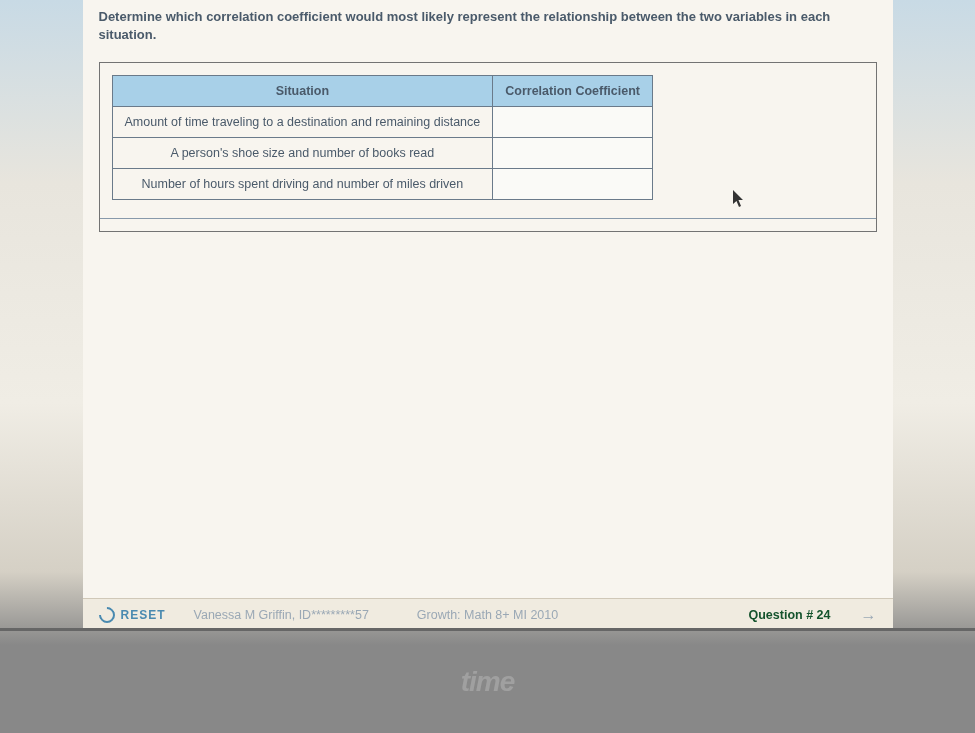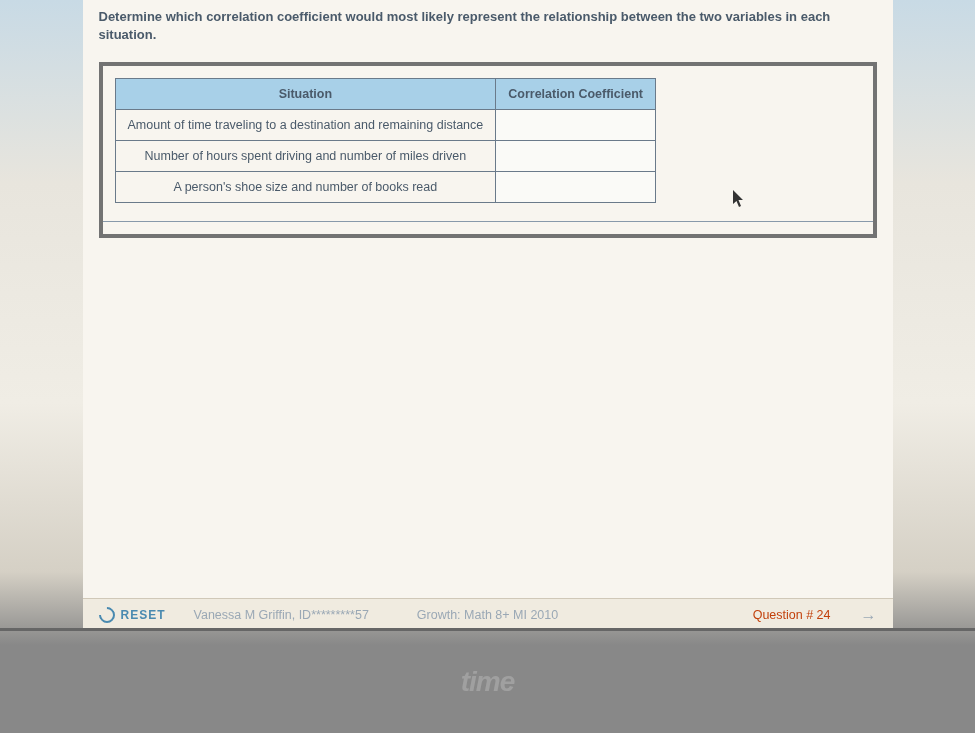--- a/index.html
+++ b/index.html
@@ -33,21 +33,21 @@
     .instruction-text {
       color: #4a5a6a;
       font-size: 13px;
       font-weight: bold;
       margin-bottom: 20px;
     }
     .underline {
       text-decoration: underline;
     }
     .interactive-box {
-      border: 4px solid #737373;
+      border: 1px solid #737373;
       padding: 12px;
       margin-bottom: 11px;
     }
     .situation-table {
       border-collapse: collapse;
       margin: 0 0 0 0;
     }
     .situation-table th,
     .situation-table td {
       border: 1px solid #6a7a8a;
@@ -128,22 +128,22 @@
       color: #9aa8b5;
     }
     .test-name {
       position: absolute;
       left: 50%;
       transform: translateX(-50%);
       color: #9aa8b5;
     }
     .question-number {
       margin-left: auto;
-      color: #c2410c;
-      font-weight: normal;
+      color: #14532d;
+      font-weight: bold;
     }
     .next-arrow {
       margin-left: 30px;
       color: #9aa8b5;
       font-size: 16px;
       cursor: pointer;
     }
     .acer-logo {
       position: absolute;
       bottom: 35px;
@@ -186,25 +186,25 @@
           <th>Situation</th>
           <th>Correlation Coefficient</th>
         </tr>
       </thead>
       <tbody>
         <tr>
           <td>Amount of time traveling to a destination and remaining distance</td>
           <td class="drop-target"></td>
         </tr>
         <tr>
+          <td>A person's shoe size and number of books read</td>
+          <td class="drop-target"></td>
+        </tr>
+        <tr>
           <td>Number of hours spent driving and number of miles driven</td>
-          <td class="drop-target"></td>
-        </tr>
-        <tr>
-          <td>A person's shoe size and number of books read</td>
           <td class="drop-target"></td>
         </tr>
       </tbody>
     </table>
 
     <hr class="divider-line">
 
   </div>
 
   <span class="cursor-arrow">

